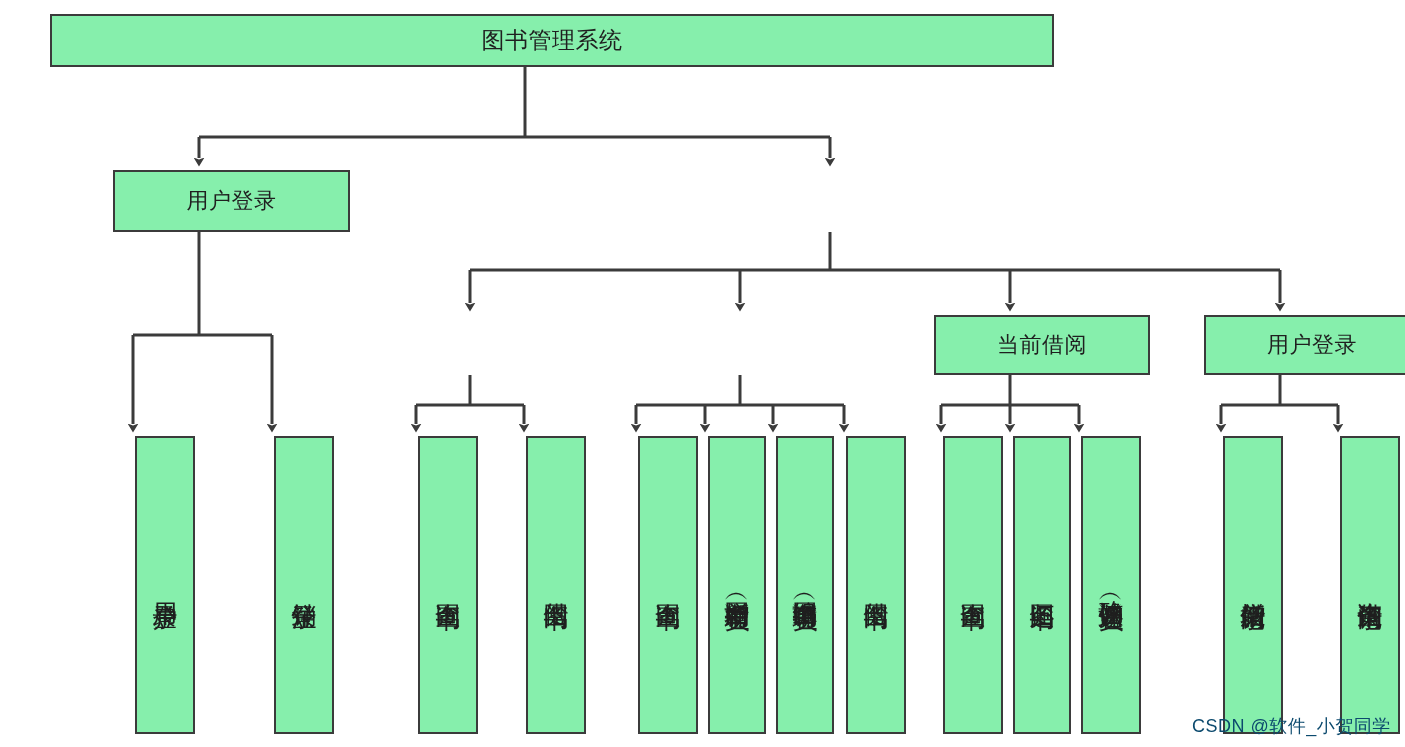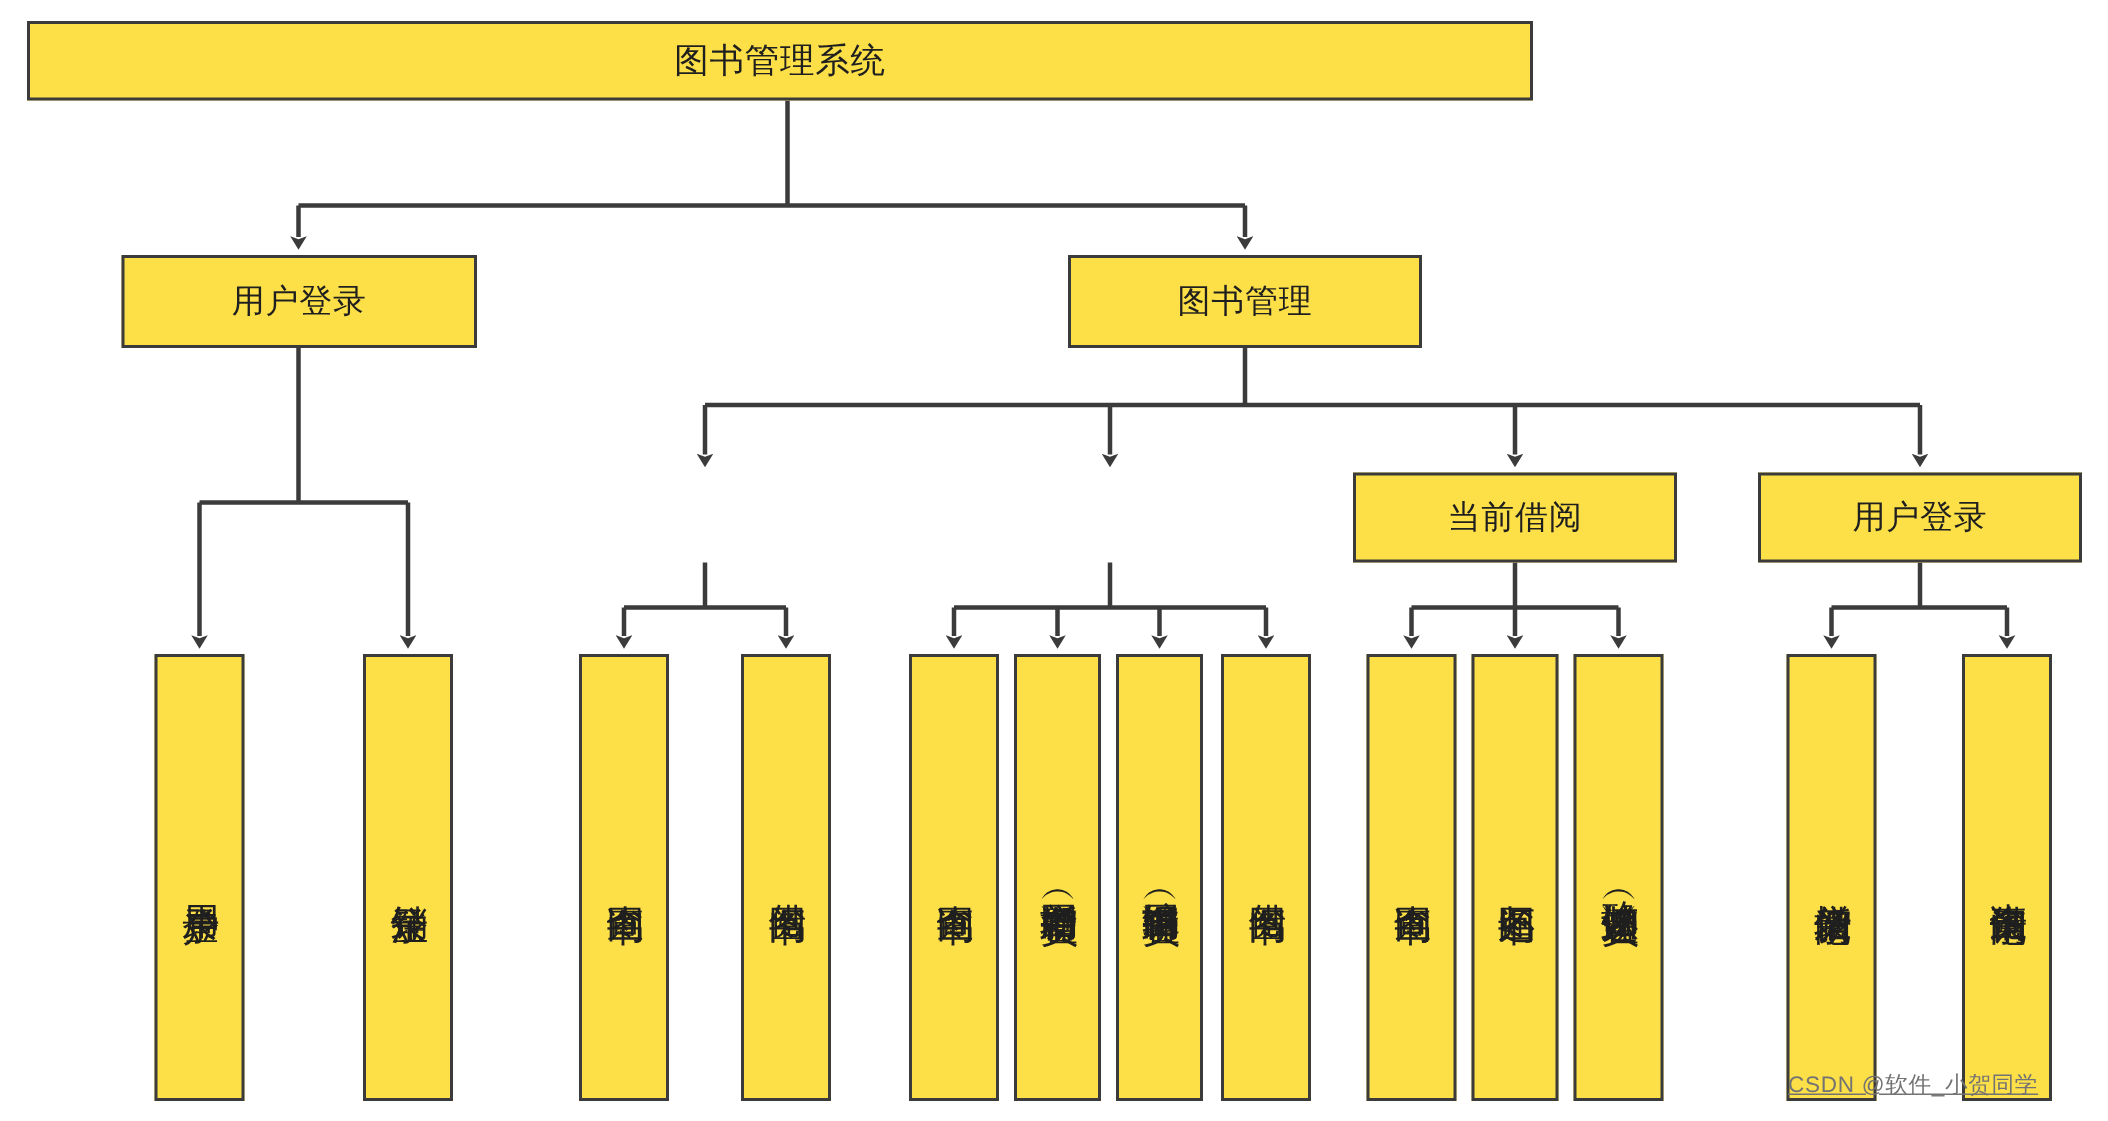--- a/index.html
+++ b/index.html
@@ -23,26 +23,27 @@
     position: absolute;
     left: 0;
     top: 0;
     width: 1405px;
     height: 747px;
     pointer-events: none;
   }
   .node {
     position: absolute;
     box-sizing: border-box;
-    background: #fde047;
+    background: #86efac;
     border: 2px solid #3b3b3b;
     display: flex;
     align-items: center;
     justify-content: center;
     z-index: 2;
+    margin-left: 32px;
   }
   .node .label {
     color: #1f1f1f;
     line-height: 1.0;
     white-space: nowrap;
     letter-spacing: 0.5px;
   }
   
   .node.h .label {
     font-size: 22px;
@@ -58,26 +59,25 @@
   .node.v .label {
     writing-mode: vertical-rl;
     text-orientation: upright;
     font-size: 25px;
     line-height: 1.08;
     letter-spacing: 1px;
     max-height: 100%;
   }
   .watermark {
     position: absolute;
-    font-size: 15px;
-    color: #737373;
+    font-size: 18px;
+    color: #0c4a6e;
     white-space: nowrap;
     z-index: 5;
     letter-spacing: 0.5px;
-    text-decoration: underline;
   }
 </style>
 </head>
 <body>
 
 <div id="canvas">
 
   <svg id="edges" viewBox="0 0 1405 747" width="1405" height="747" xmlns="http://www.w3.org/2000/svg">
     <defs>
       <marker id="arrow" markerWidth="9" markerHeight="11" refX="0.5" refY="5.5" orient="auto" markerUnits="userSpaceOnUse">
@@ -128,23 +128,20 @@
     </g>
   </svg>
 
   <div class="node h root" style="left:18px; top:14px; width:1004px; height:53px;">
     <span class="label">图书管理系统</span>
   </div>
 
   <div class="node h" style="left:81px; top:170px; width:237px; height:62px;">
     <span class="label">用户登录</span>
   </div>
-  <div class="node h" style="left:712px; top:170px; width:236px; height:62px;">
-    <span class="label">图书管理</span>
-  </div>
 
   <div class="node h" style="left:902px; top:315px; width:216px; height:60px;">
     <span class="label">当前借阅</span>
   </div>
   <div class="node h" style="left:1172px; top:315px; width:216px; height:60px;">
     <span class="label">用户登录</span>
   </div>
 
   <div class="node v" style="left:103px; top:436px; width:60px; height:298px;">
     <span class="label">用户登录</span>

